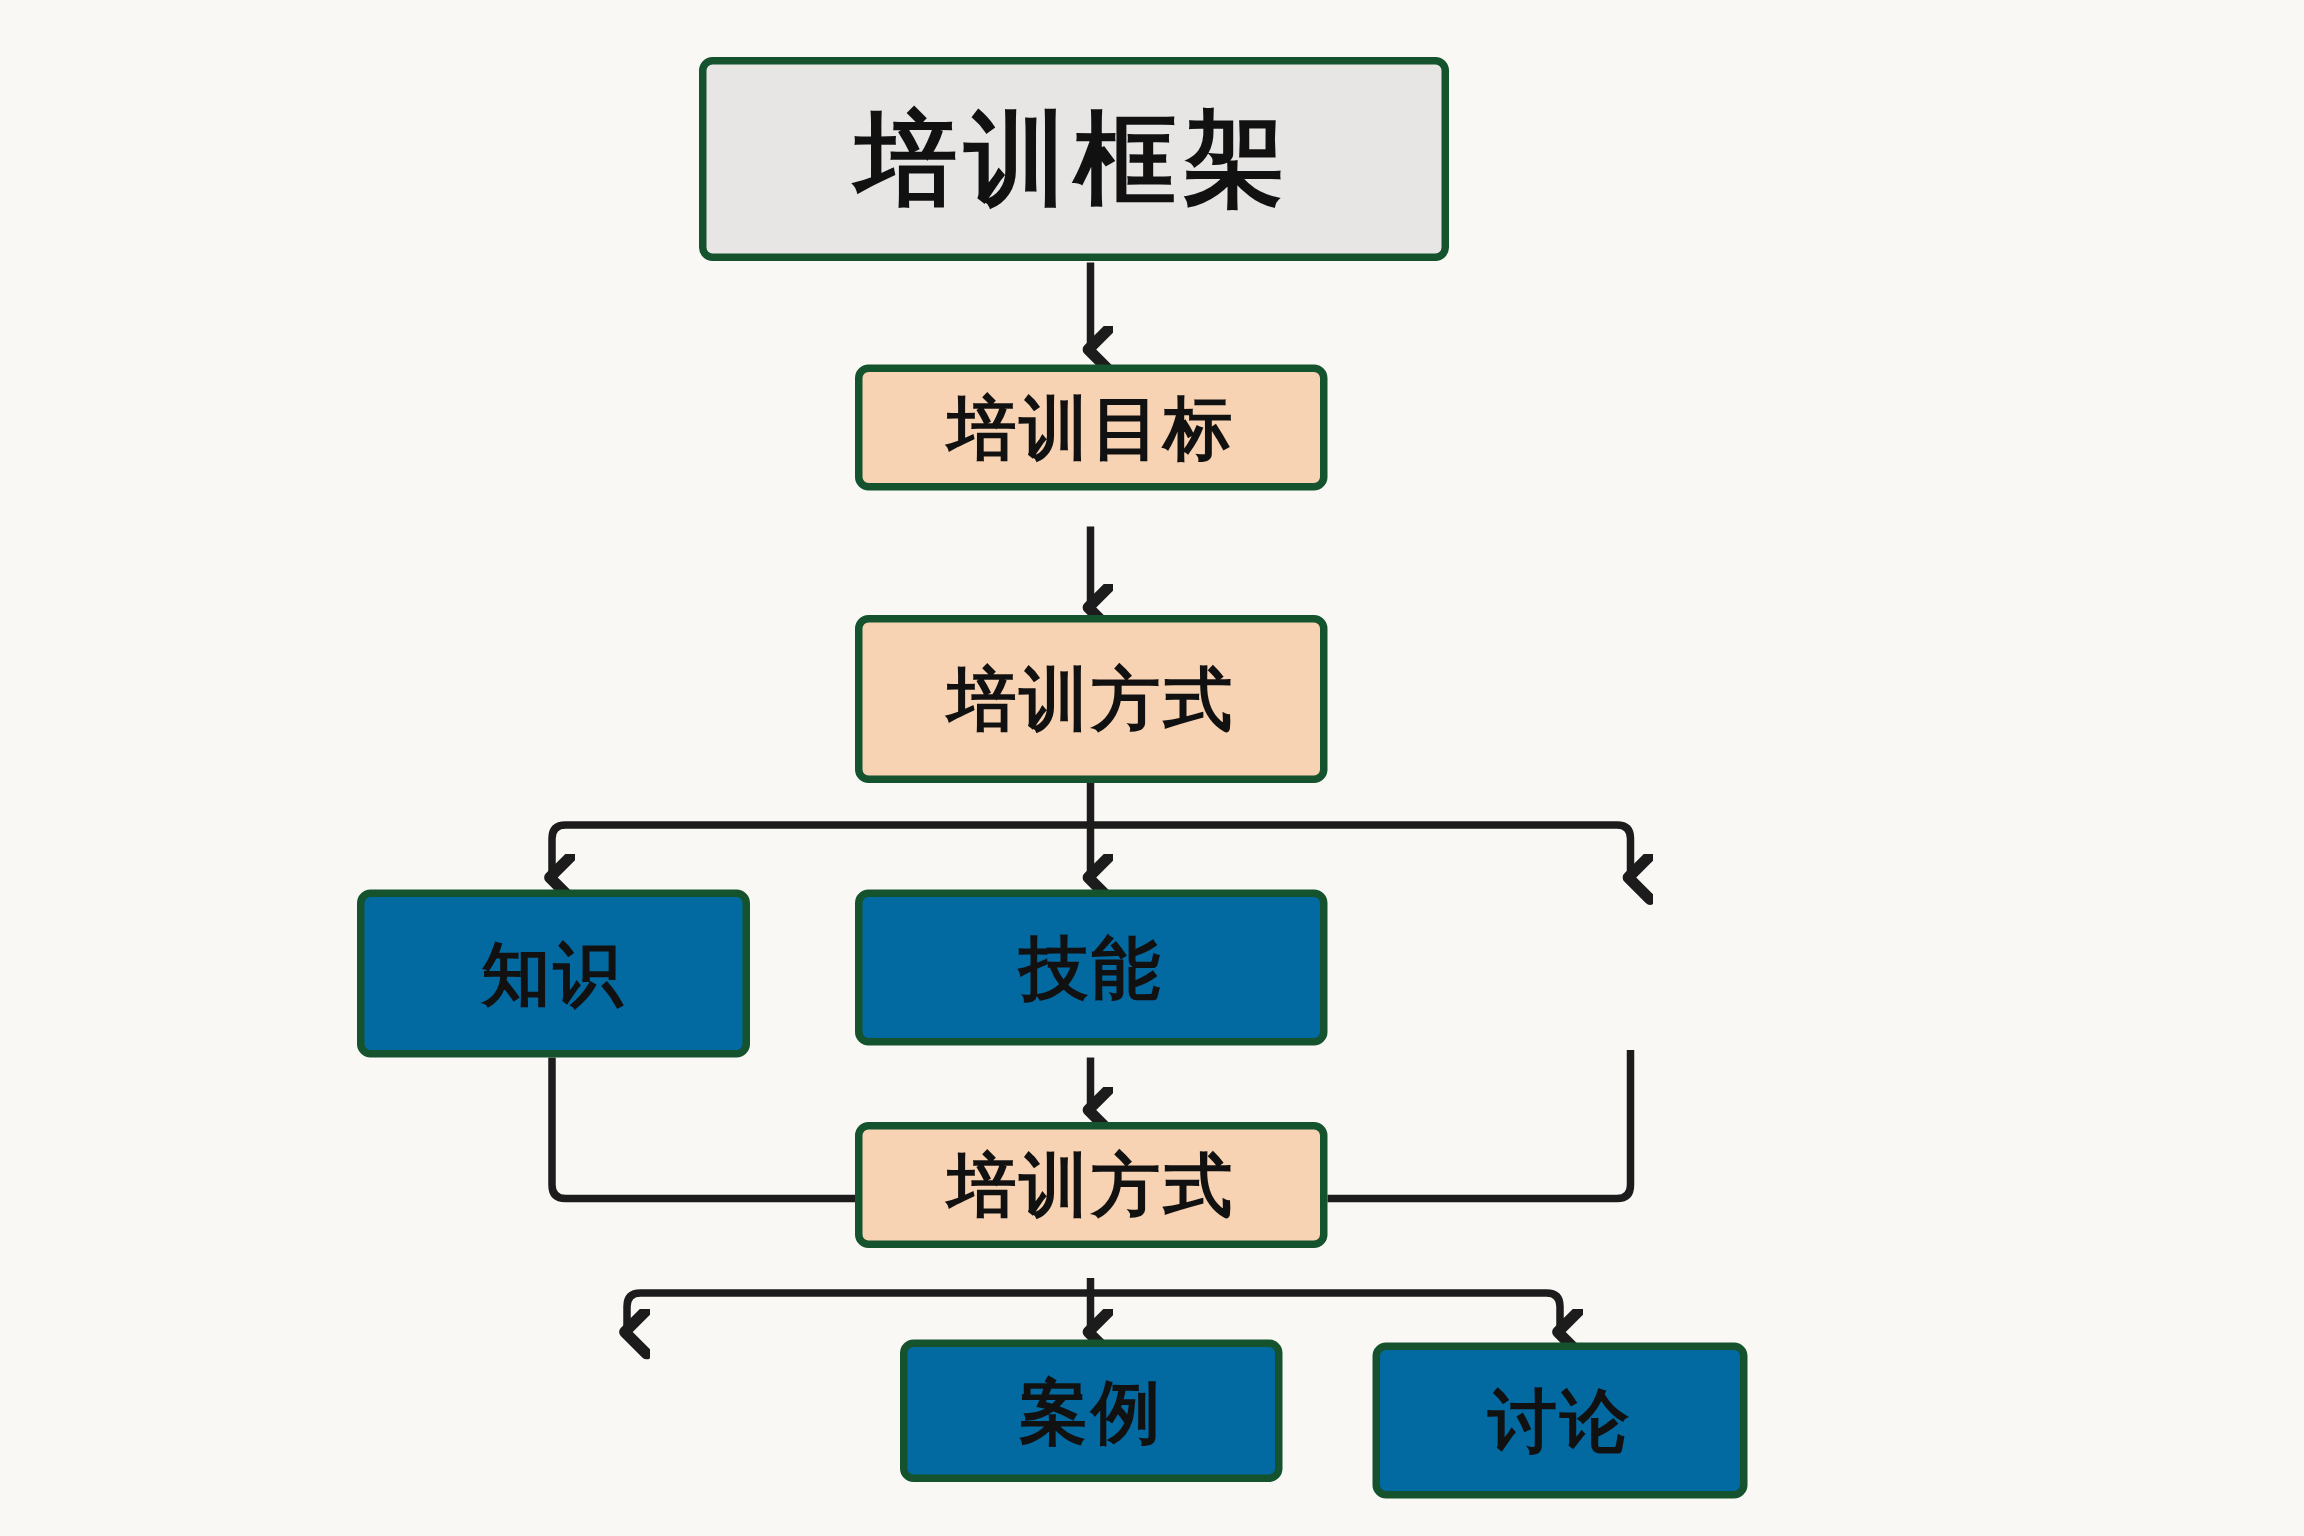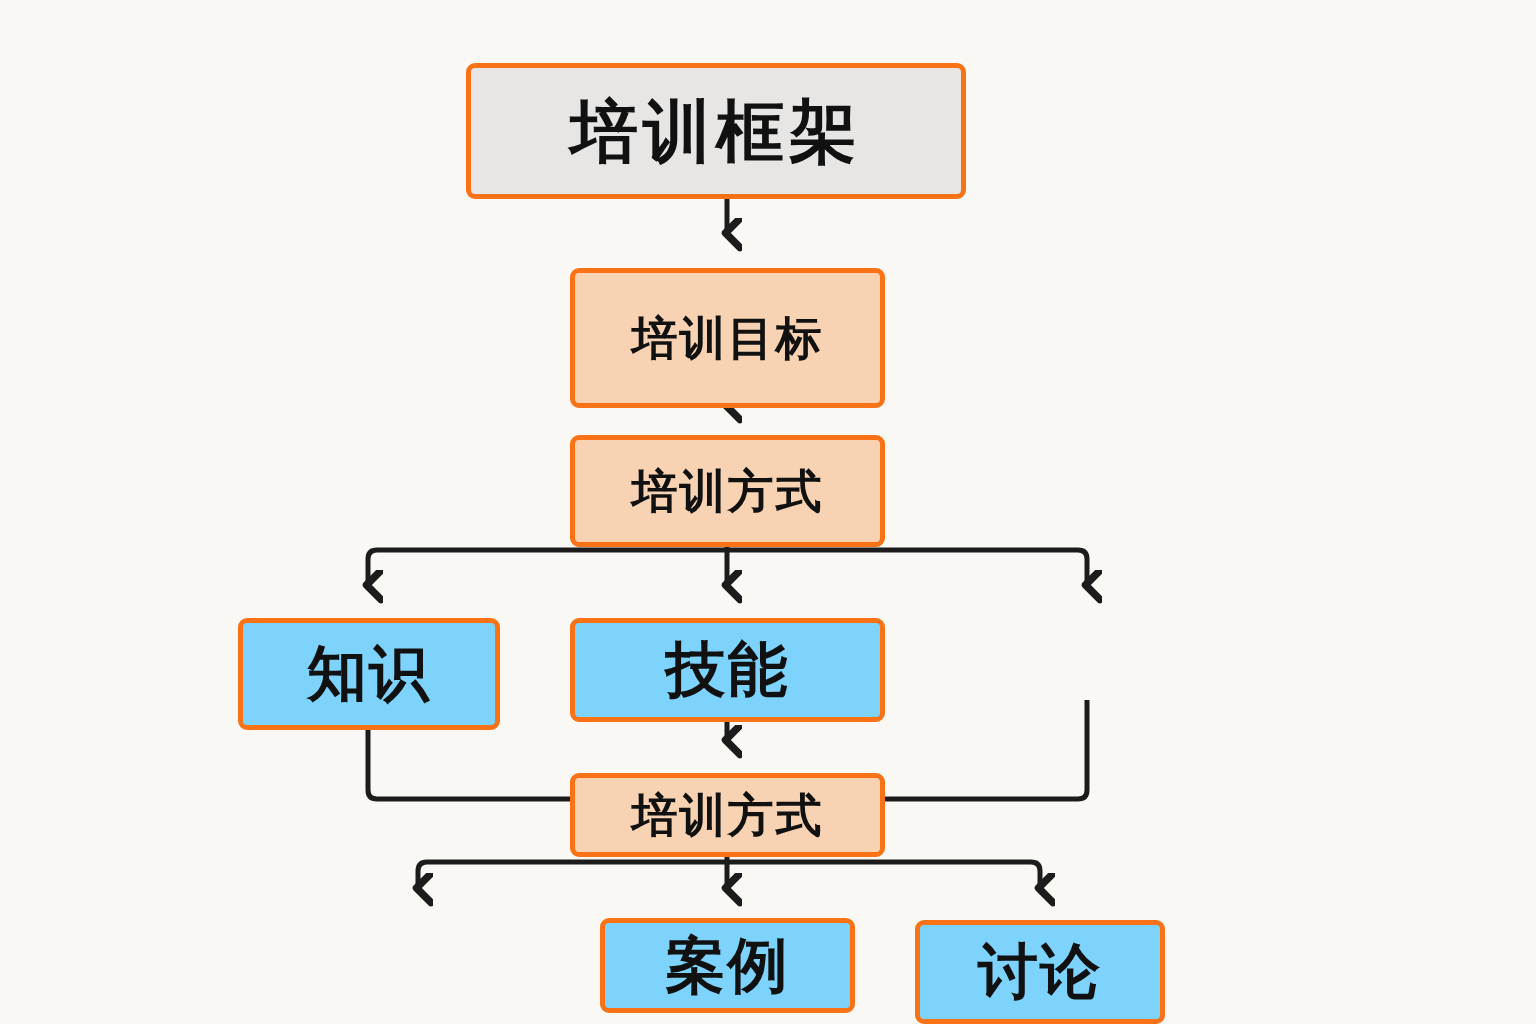--- a/index.html
+++ b/index.html
@@ -26,42 +26,41 @@
     width: 1536px;
     height: 1024px;
     pointer-events: none;
   }
   .node {
     position: absolute;
     box-sizing: border-box;
     display: flex;
     align-items: center;
     justify-content: center;
-    border: 5px solid #f97316;
+    border: 5px solid #14532d;
     border-radius: 9px;
     color: #111111;
     font-weight: 700;
     letter-spacing: 2px;
     text-align: center;
     line-height: 1;
     user-select: none;
-    margin-top: 25px;
   }
   .node-root {
     background: #e8e6e4;
     font-size: 68px;
     letter-spacing: 5px;
   }
   .node-main {
     background: #f7d3b3;
     font-size: 46px;
   }
   .node-leaf {
-    background: #7dd3fc;
-    font-size: 60px;
+    background: #0369a1;
+    font-size: 46px;
   }
 </style>
 </head>
 <body>
 
 <div id="canvas">
 
   <svg class="edges" viewBox="0 0 1536 1024" xmlns="http://www.w3.org/2000/svg">
     <defs>
       <marker id="arrowhead" markerWidth="7" markerHeight="7" refX="3.1" refY="3.0" orient="auto" markerUnits="strokeWidth">
@@ -90,21 +89,21 @@
       <path d="M 727 862 L 427 862 Q 418 862 418 871 L 418 888" marker-end="url(#arrowhead)"></path>
       <path d="M 727 862 L 727 888" marker-end="url(#arrowhead)"></path>
       <path d="M 727 862 L 1031 862 Q 1040 862 1040 871 L 1040 888" marker-end="url(#arrowhead)"></path>
     </g>
   </svg>
 
   <div class="node node-root" style="left:466px; top:38px; width:500px; height:136px;">
     <span>培训框架</span>
   </div>
 
-  <div class="node node-main" style="left:570px; top:243px; width:315px; height:140px;">
+  <div class="node node-main" style="left:570px; top:243px; width:315px; height:84px;">
     <span>培训目标</span>
   </div>
 
   <div class="node node-main" style="left:570px; top:410px; width:315px; height:112px;">
     <span>培训方式</span>
   </div>
 
   <div class="node node-leaf" style="left:238px; top:593px; width:262px; height:112px;">
     <span>知识</span>
   </div>

